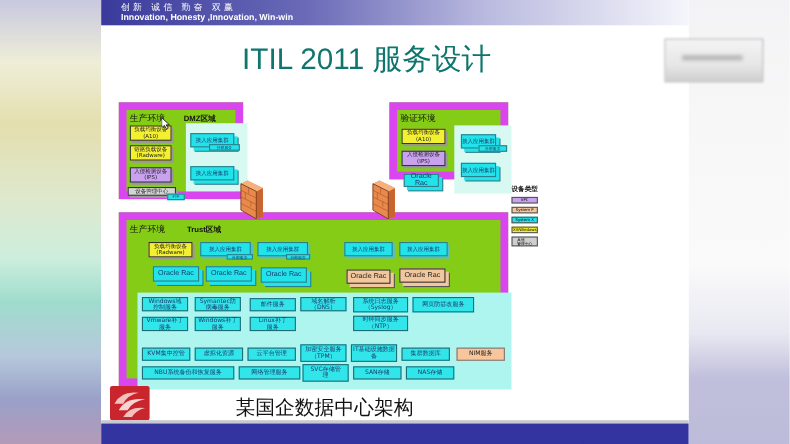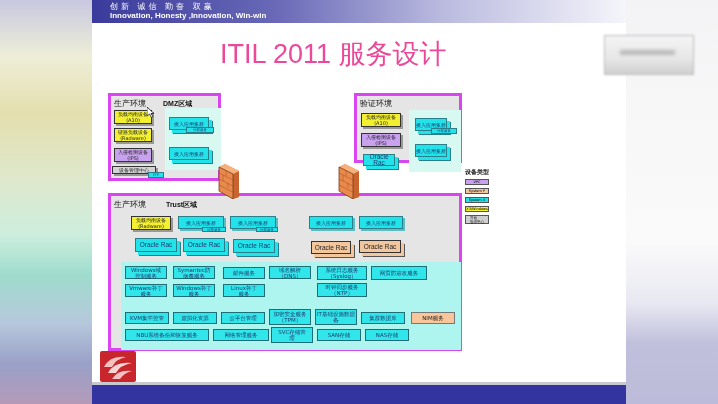--- a/index.html
+++ b/index.html
@@ -7,25 +7,25 @@
 #root{position:relative;width:718px;height:404px;overflow:hidden}
 .leftbar{position:absolute;left:0;top:0;width:92px;height:404px;
  background:linear-gradient(180deg,#c8c8e0 0%,#eeeed8 14%,#e4dfae 28%,#dde9cf 46%,#cdeedd 58%,#9fdccd 68%,#b6c8dc 80%,#9aa0c8 90%,#b49ab8 100%)}
 .rightbar{position:absolute;left:626px;top:0;width:92px;height:404px;
  background:linear-gradient(180deg,#f3f3f5 0%,#f7f7f8 25%,#fafafa 60%,#e8e8f2 75%,#c0c0dc 85%,#bcbcda 100%)}
 .slide{position:absolute;left:92px;top:0;width:534px;height:404px;background:#fff}
 .header{position:absolute;left:0;top:0;width:534px;height:23px;
  background:linear-gradient(90deg,#3a3a9c 0%,#6a6ab8 35%,#b9b9df 65%,#f5f5fb 100%)}
 .header .cn{position:absolute;left:18px;top:1px;font-size:8px;color:#fff;letter-spacing:3px}
 .header .en{position:absolute;left:18px;top:11px;font-size:8px;color:#fff;font-weight:bold;font-family:"Liberation Sans",sans-serif}
-.title{position:absolute;left:128px;top:36px;font-size:27px;color:#ec4899;font-family:"Liberation Sans",sans-serif;white-space:nowrap}
+.title{position:absolute;left:128px;top:36px;font-size:27px;color:#0f766e;font-family:"Liberation Sans",sans-serif;white-space:nowrap}
 .blurcard{position:absolute;left:512px;top:35px;width:90px;height:40px;border:1px solid #bbb;
  background:linear-gradient(180deg,#f4f4f4,#e7e7e7 60%,#cfcfcf);filter:blur(1px);}
 .blurcard .b1{position:absolute;left:15px;top:14px;width:55px;height:5px;background:#b9b9b9;filter:blur(1.5px)}
-.zone{position:absolute;background:#e5e5e5;border:3px solid #d946ef}
+.zone{position:absolute;background:#84cc16;border:7px solid #d946ef}
 .zlabel{position:absolute;font-size:8px;color:#111;white-space:nowrap}
 .zlabel.b{font-weight:bold;font-family:"Liberation Sans",sans-serif;font-size:7px}
 .box{position:absolute;display:flex;align-items:center;justify-content:center;text-align:center;
  font-size:5px;line-height:6px;border:1px solid #333;color:#222;box-shadow:2px 2px 0 #999}
 .box.yellow{background:#f3f032}
 .box.purple{background:#c9a2ef}
 .box.cyan{background:#23e3ea;color:#1a3b6e;box-shadow:2px 2px 0 #5bbcc3;border-color:#2a7f8a}
 .box.cyan.stack{box-shadow:3px 3px 0 #23e3ea,4px 4px 0 #2a7f8a}
 .box.gray{background:#d4d4d4}
 .box.tan{background:#f3c79e;box-shadow:3px 3px 0 #f3c79e,4px 4px 0 #555}
@@ -177,19 +177,20 @@
       <polygon points="0,0 0,9 2.5,7 4.5,10.5 6,9.5 4,6.5 7,6.5" fill="#fff" stroke="#000" stroke-width="0.7"></polygon>
     </svg>
 
     <div class="logo">
       <svg viewBox="0 0 36 31" width="36" height="31">
         <path d="M4 16 Q10 4 26 6 Q16 8 12 16 Z" fill="#f3c1bf"></path>
         <path d="M8 22 Q14 10 32 12 Q20 14 16 22 Z" fill="#f6d5d3"></path>
         <path d="M12 28 Q18 18 32 20 Q24 22 20 28 Z" fill="#f3c1bf"></path>
       </svg>
     </div>
+    <div class="caption">某国企数据中心架构</div>
 
     <div class="footer-line"></div>
     <div class="footer">
       <div class="sig">刘通</div>
     </div>
   </div>
 </div>
 
 </body></html>

